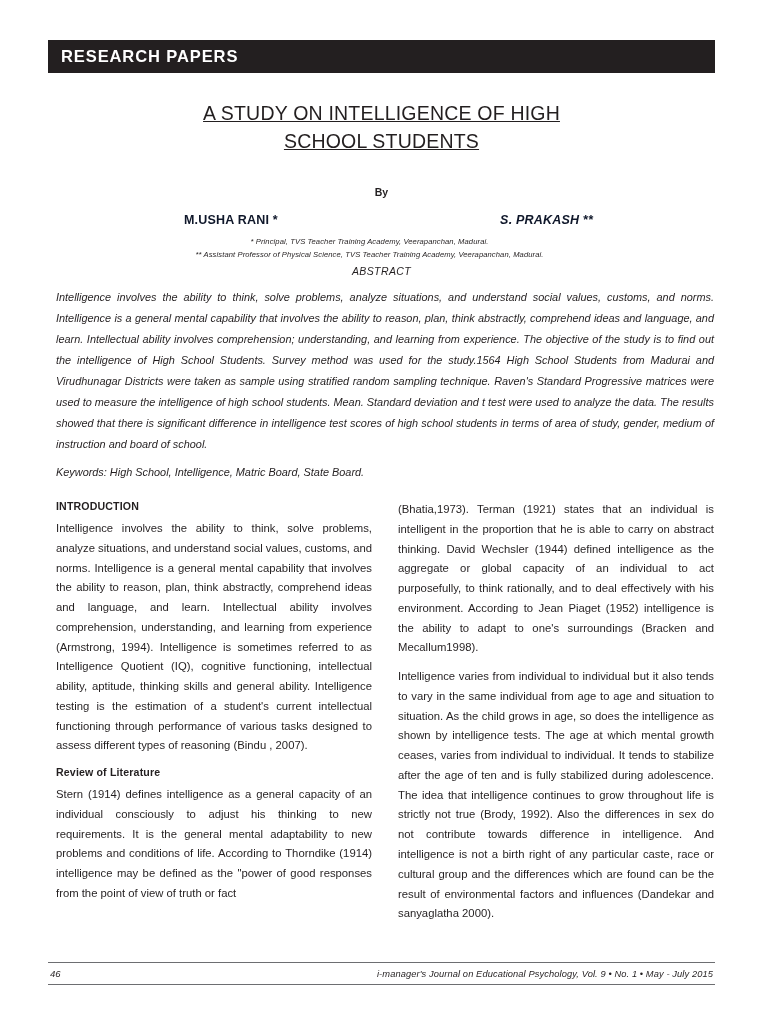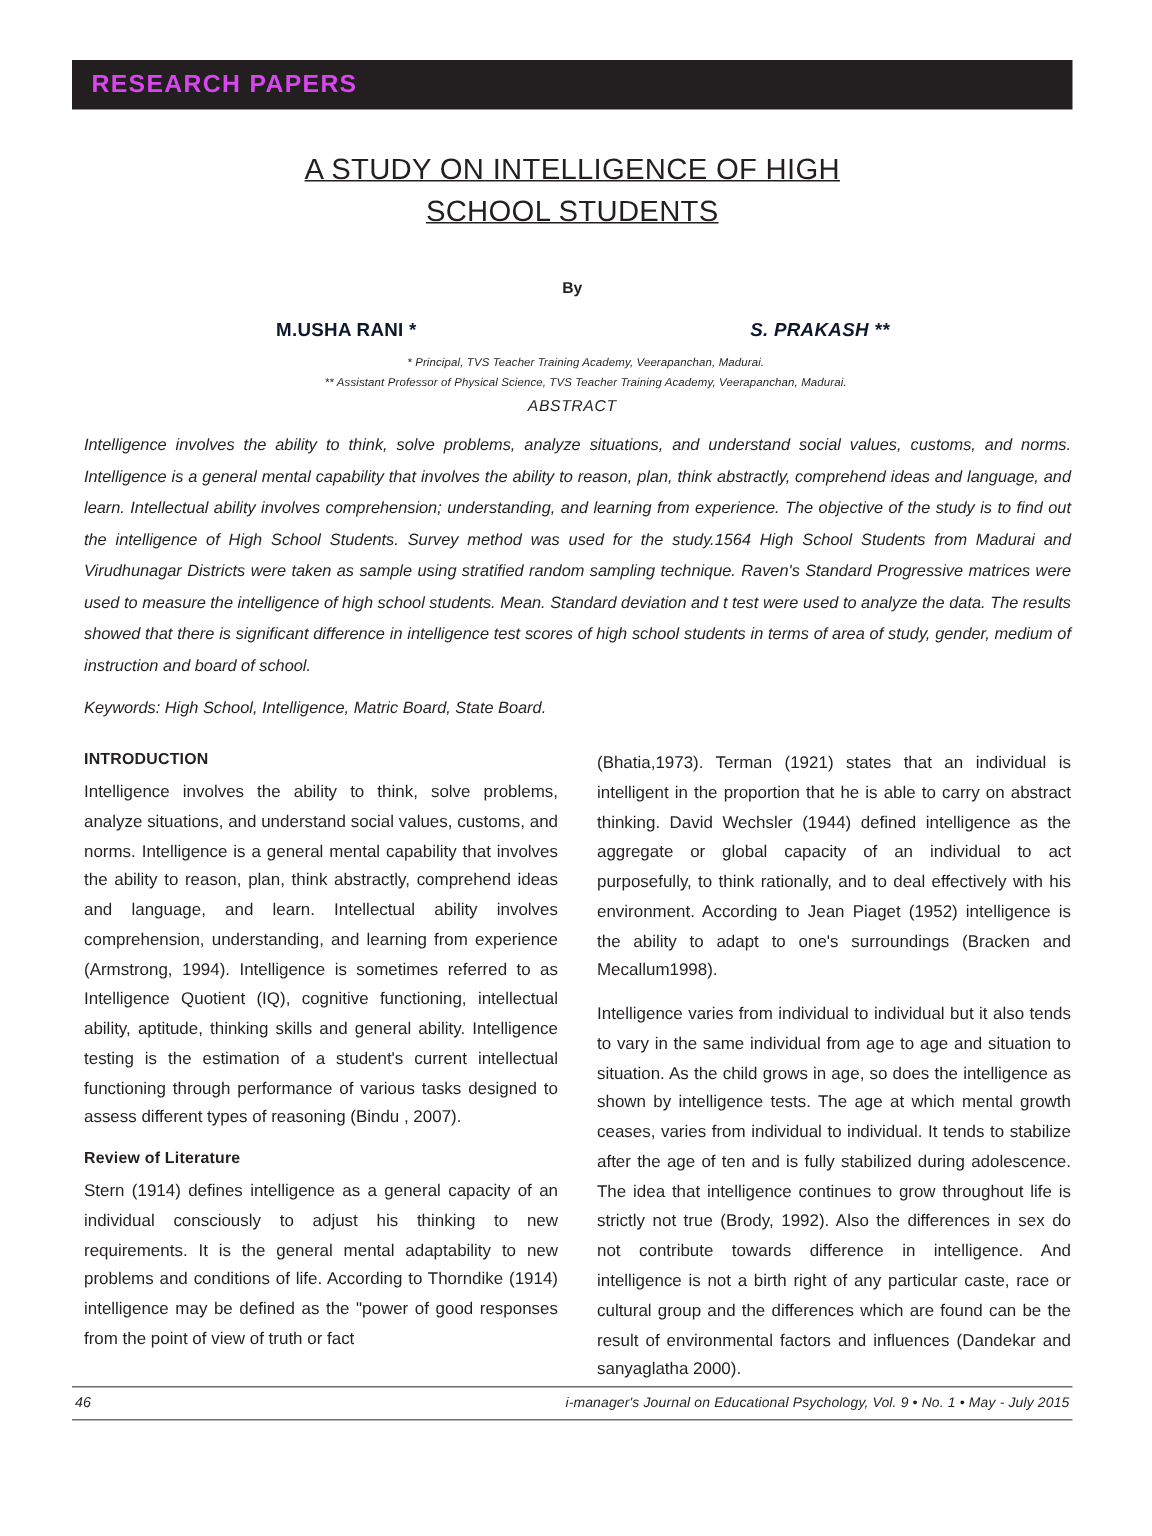--- a/index.html
+++ b/index.html
@@ -29,21 +29,21 @@
     position: absolute;
     left: 48px;
     top: 40px;
     width: 667px;
     height: 33px;
     background: #231f20;
     display: flex;
     align-items: center;
   }
   .header-bar-label {
-    color: #d946ef;
+    color: #ffffff;
     font-size: 16.5px;
     font-weight: bold;
     letter-spacing: 0.9px;
     padding-left: 13px;
     line-height: 1;
   }
 
   
   .title-block {
     position: absolute;
@@ -84,21 +84,21 @@
     font-size: 12.5px;
     font-weight: bold;
     letter-spacing: 0.2px;
     color: #0f172a;
   }
   .author-left  { margin-left: 136px; }
   .author-right { margin-left: auto; margin-right: 122px; font-style: italic; }
 
   .affiliations {
     position: absolute;
-    left: 57px;
+    left: 36px;
     top: 236px;
     width: 667px;
     text-align: center;
   }
   .affiliation-line {
     font-size: 7.6px;
     font-style: italic;
     line-height: 1.65;
     color: #231f20;
     letter-spacing: 0.1px;
@@ -171,21 +171,21 @@
     text-justify: inter-word;
     color: #231f20;
     margin-bottom: 9px;
   }
   .body-para:last-child { margin-bottom: 0; }
 
   
   .footer {
     position: absolute;
     left: 48px;
-    top: 924px;
+    top: 962px;
     width: 667px;
   }
   .footer-rule-top {
     border-top: 1px solid #6d6e71;
     width: 100%;
   }
   .footer-rule-bottom {
     border-top: 1px solid #6d6e71;
     width: 100%;
   }

